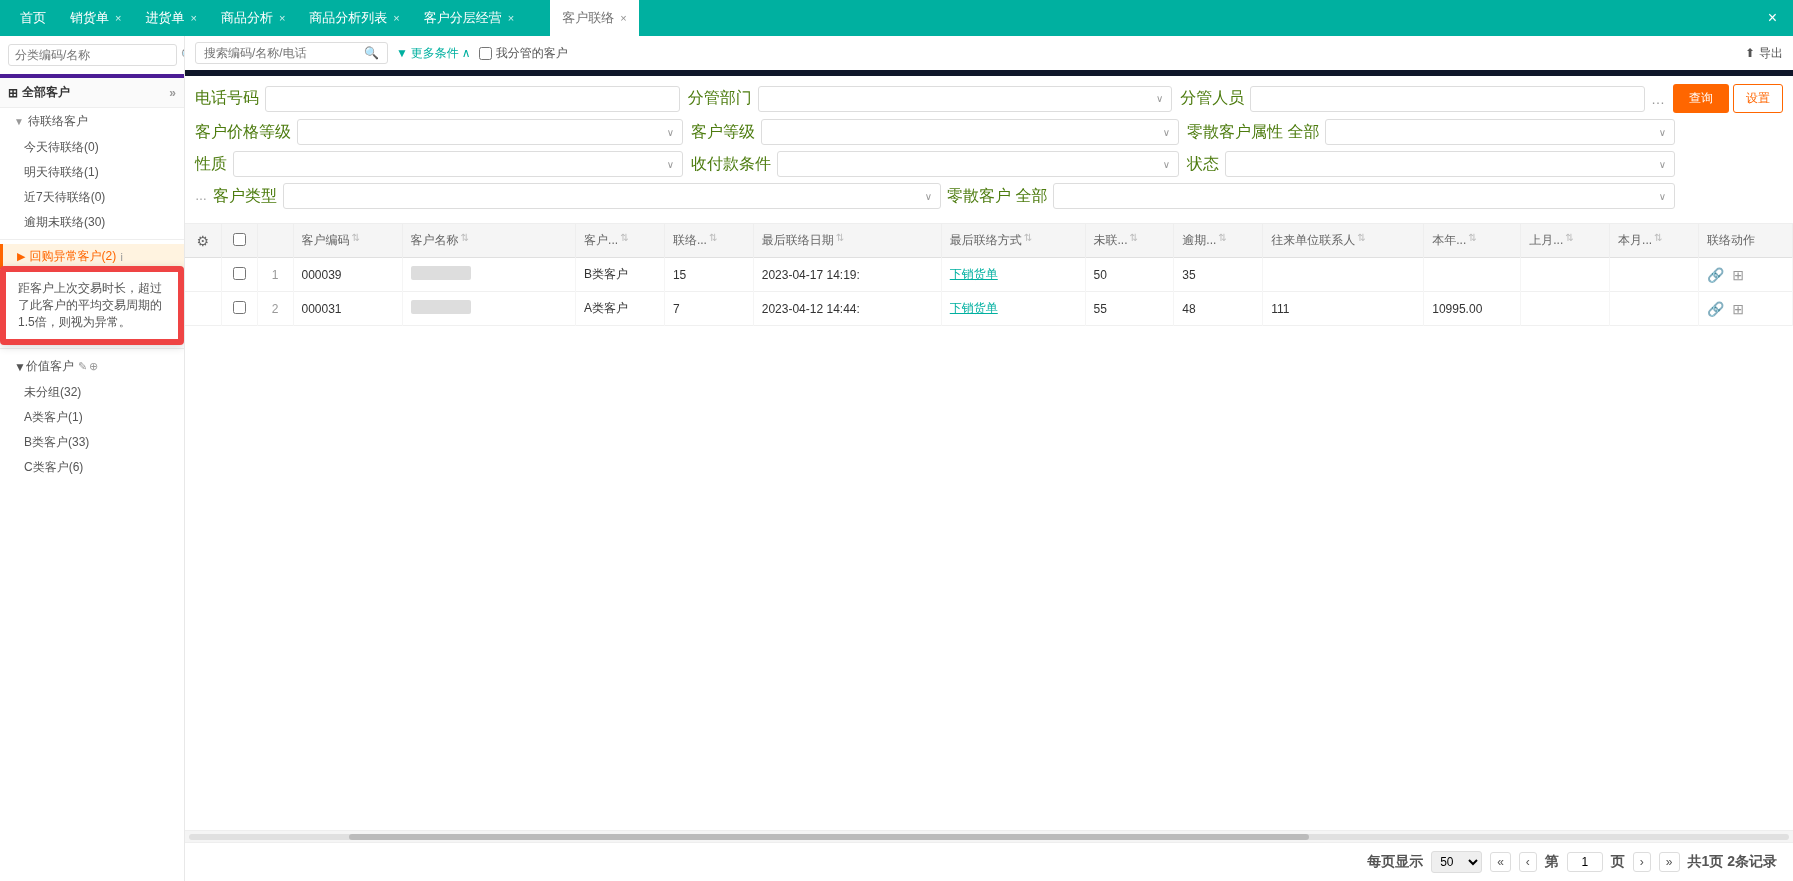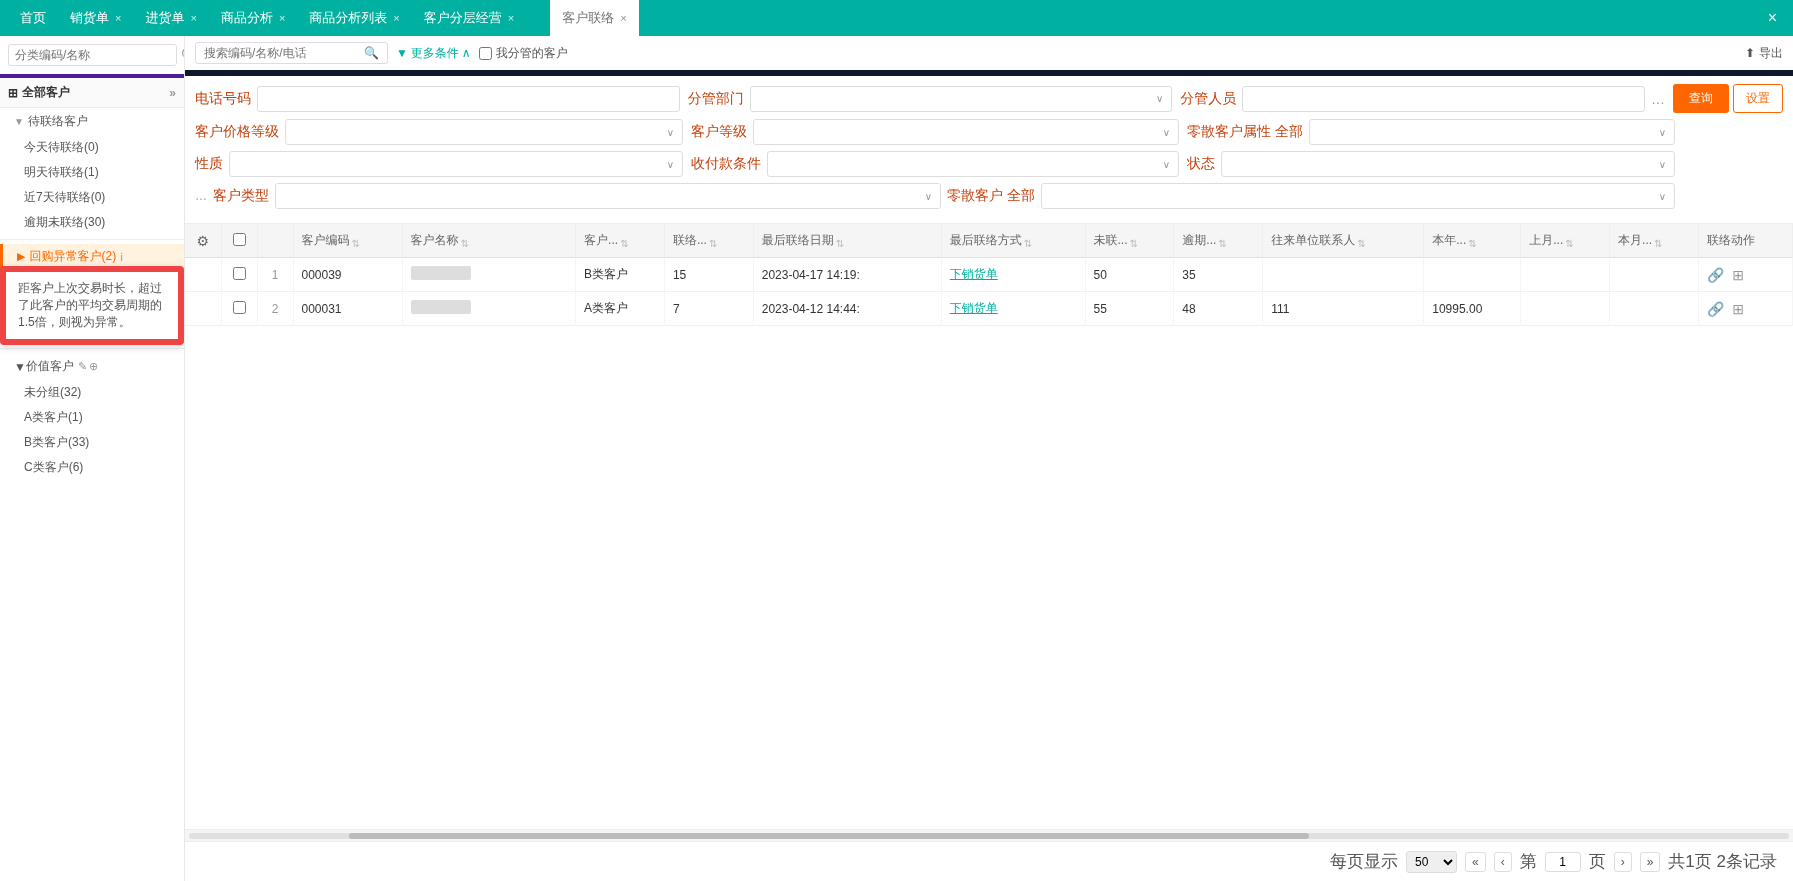--- a/index.html
+++ b/index.html
@@ -95,21 +95,21 @@
     
     .advanced-filter {
       background: #fff; border-bottom: 1px solid #eee; padding: 8px 10px;
     }
     .filter-row {
       display: flex; align-items: center; gap: 8px; margin-bottom: 6px;
     }
     .filter-cell {
       display: flex; align-items: center; flex: 1; gap: 6px;
     }
-    .filter-label { color: #c2410c; font-size: 14px; white-space: nowrap; }
+    .filter-label { color: #4d7c0f; font-size: 16px; white-space: nowrap; }
     .filter-input-box {
       flex: 1; border: 1px solid #ddd; border-radius: 3px; padding: 3px 8px;
       background: #fff; font-size: 12px; outline: none; display: flex; align-items: center;
       justify-content: space-between; min-height: 26px; cursor: pointer;
     }
     .filter-input-box .down-arrow { color: #999; font-size: 10px; }
     .filter-btn-query {
       background: #ff6600; color: #fff; border: none; border-radius: 3px;
       padding: 5px 16px; cursor: pointer; font-size: 12px;
     }
@@ -140,21 +140,21 @@
     .col-num { width: 36px; text-align: center; color: #999; }
     .link-text { color: #00b0a0; cursor: pointer; text-decoration: underline; }
     .action-icons { display: flex; gap: 8px; align-items: center; }
     .action-icon { color: #999; cursor: pointer; font-size: 14px; }
 
     
     .pagination-bar {
       display: flex; align-items: center; justify-content: flex-end;
       padding: 8px 16px; background: #fff; border-top: 1px solid #eee; gap: 8px;
     }
-    .pagination-bar span { font-size: 17px; color: #555; }
+    .pagination-bar span { font-size: 14px; color: #555; font-weight: bold; }
     .page-size-select {
       border: 1px solid #ddd; border-radius: 3px; padding: 2px 4px; font-size: 12px; outline: none;
     }
     .page-nav-btn {
       border: 1px solid #ddd; border-radius: 3px; background: #fff; padding: 2px 6px;
       cursor: pointer; font-size: 12px; color: #555;
     }
     .page-input {
       width: 36px; border: 1px solid #ddd; border-radius: 3px; text-align: center;
       padding: 2px 4px; font-size: 12px; outline: none;
@@ -166,21 +166,21 @@
       display: flex; align-items: center; padding: 0 4px;
     }
     .scroll-track {
       flex: 1; height: 6px; background: #e0e0e0; border-radius: 3px; position: relative;
     }
     .scroll-thumb {
       position: absolute; left: 10%; width: 60%; height: 100%;
       background: #bbb; border-radius: 3px;
     }
 
-    .header-sort { display: inline-flex; align-items: flex-end; gap: 2px; }
+    .header-sort { display: inline-flex; align-items: flex-start; gap: 2px; }
     .sort-icon { color: #bbb; font-size: 10px; }
 
     .settings-gear { color: #666; cursor: pointer; font-size: 14px; }
     input[type="checkbox"] { cursor: pointer; }
   </style>
 </head>
 <body>
 
 <nav class="top-nav">
   <div class="nav-tab">

